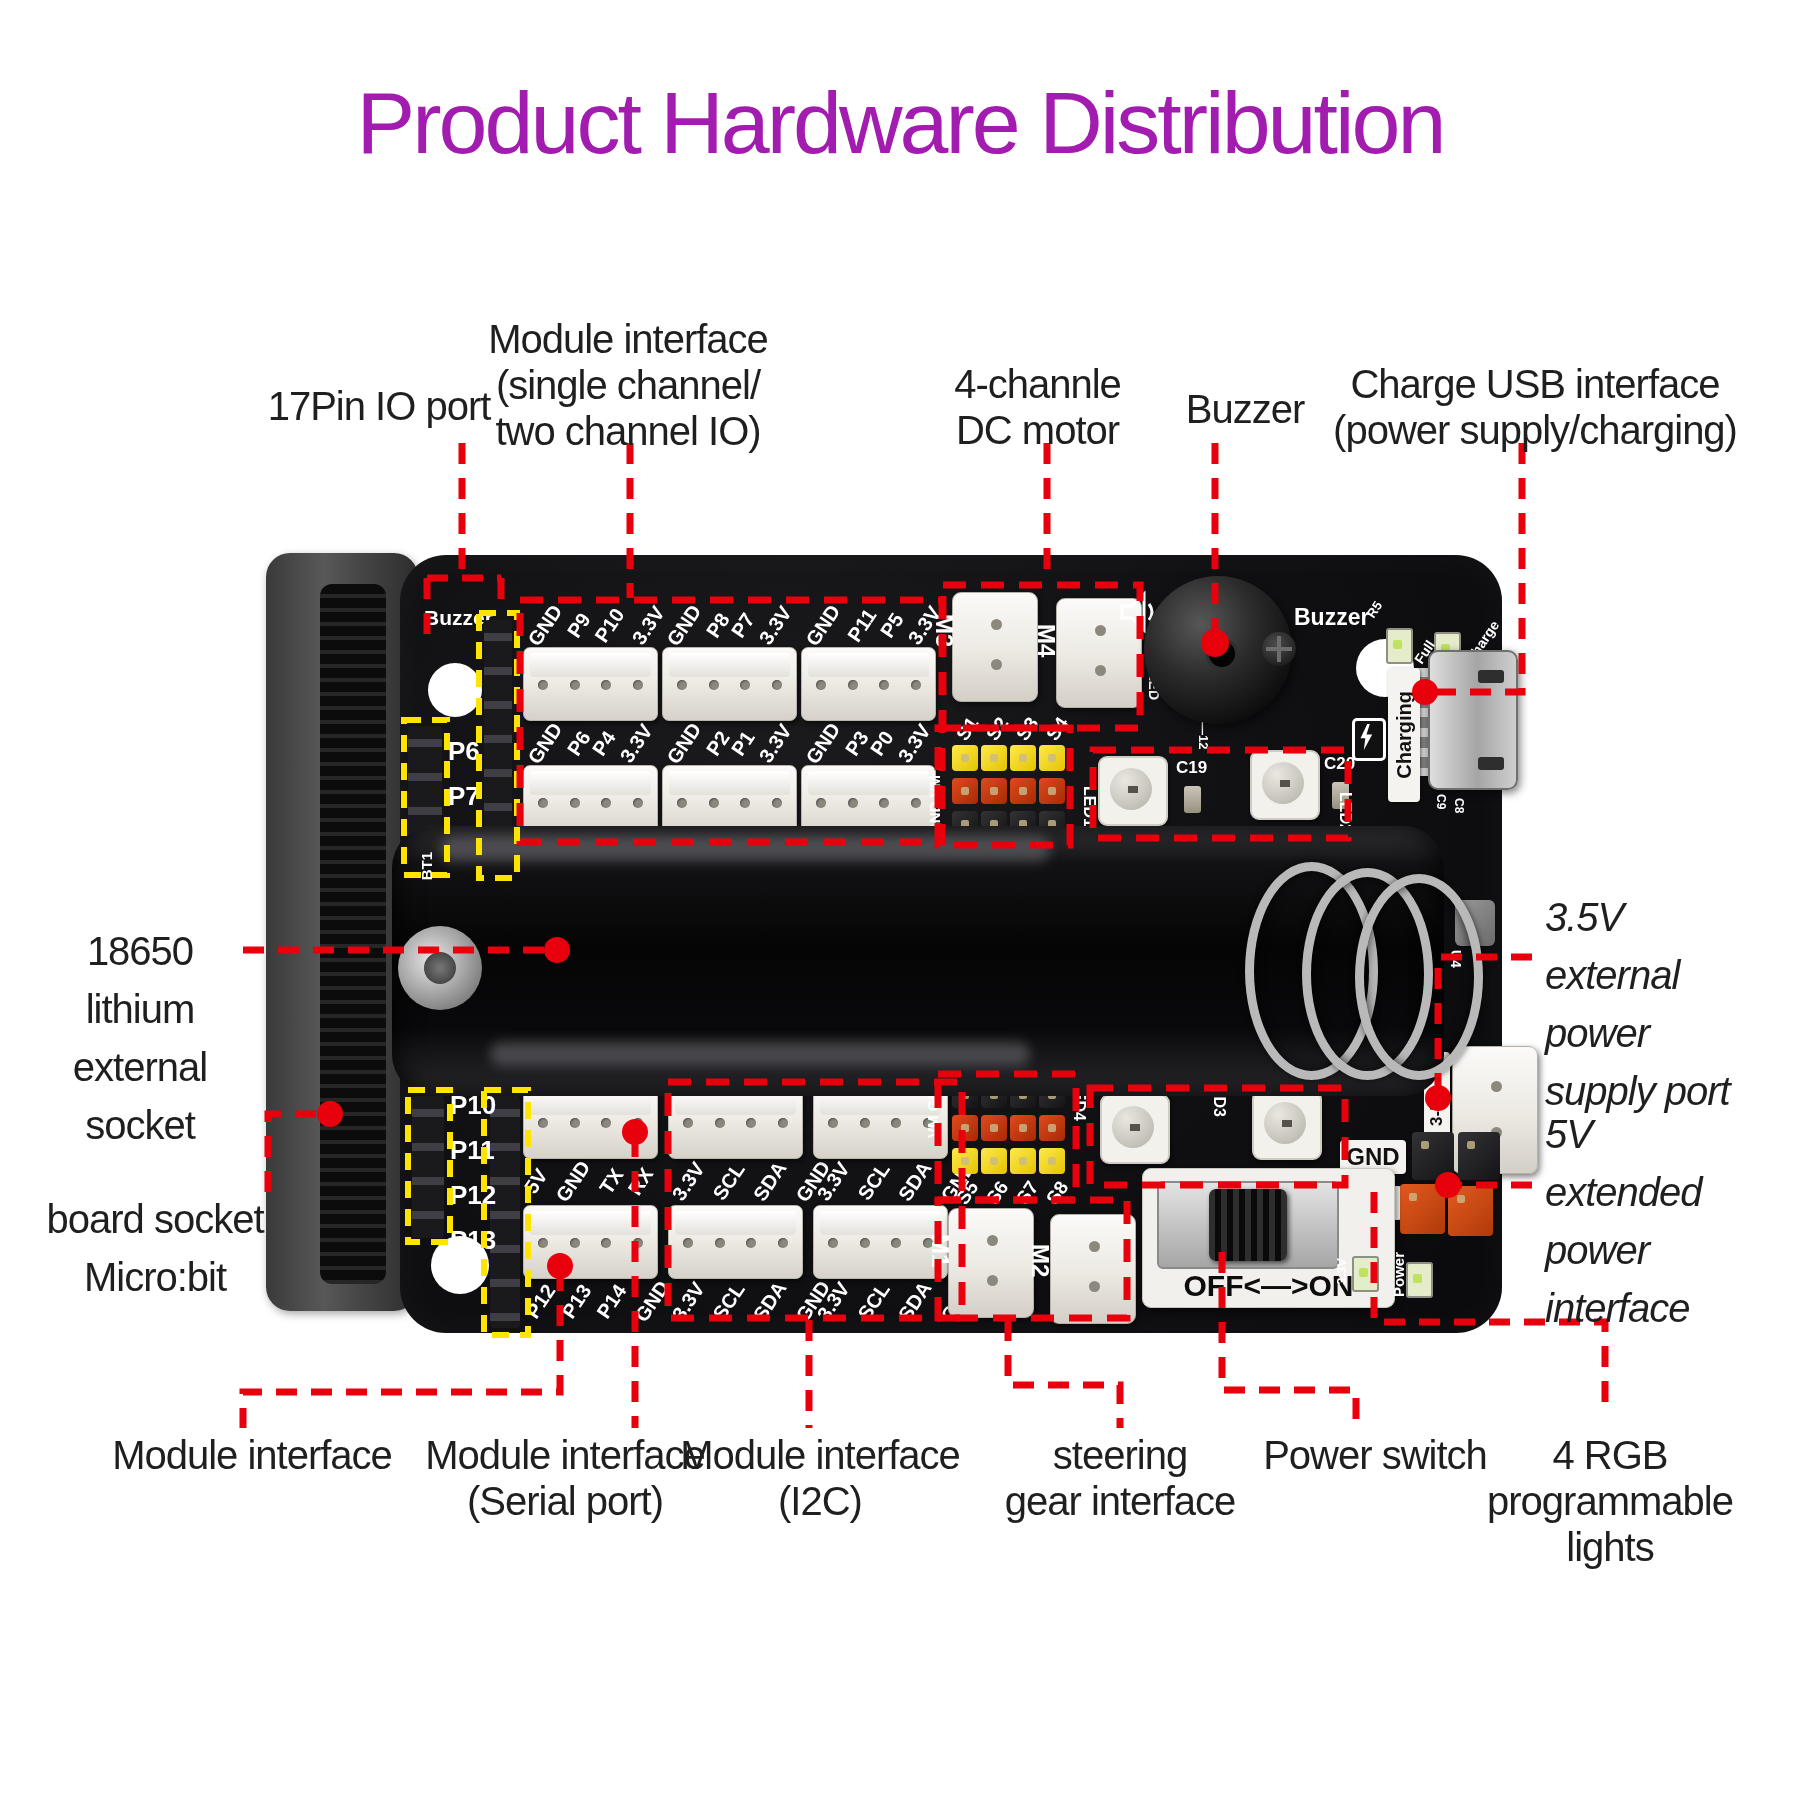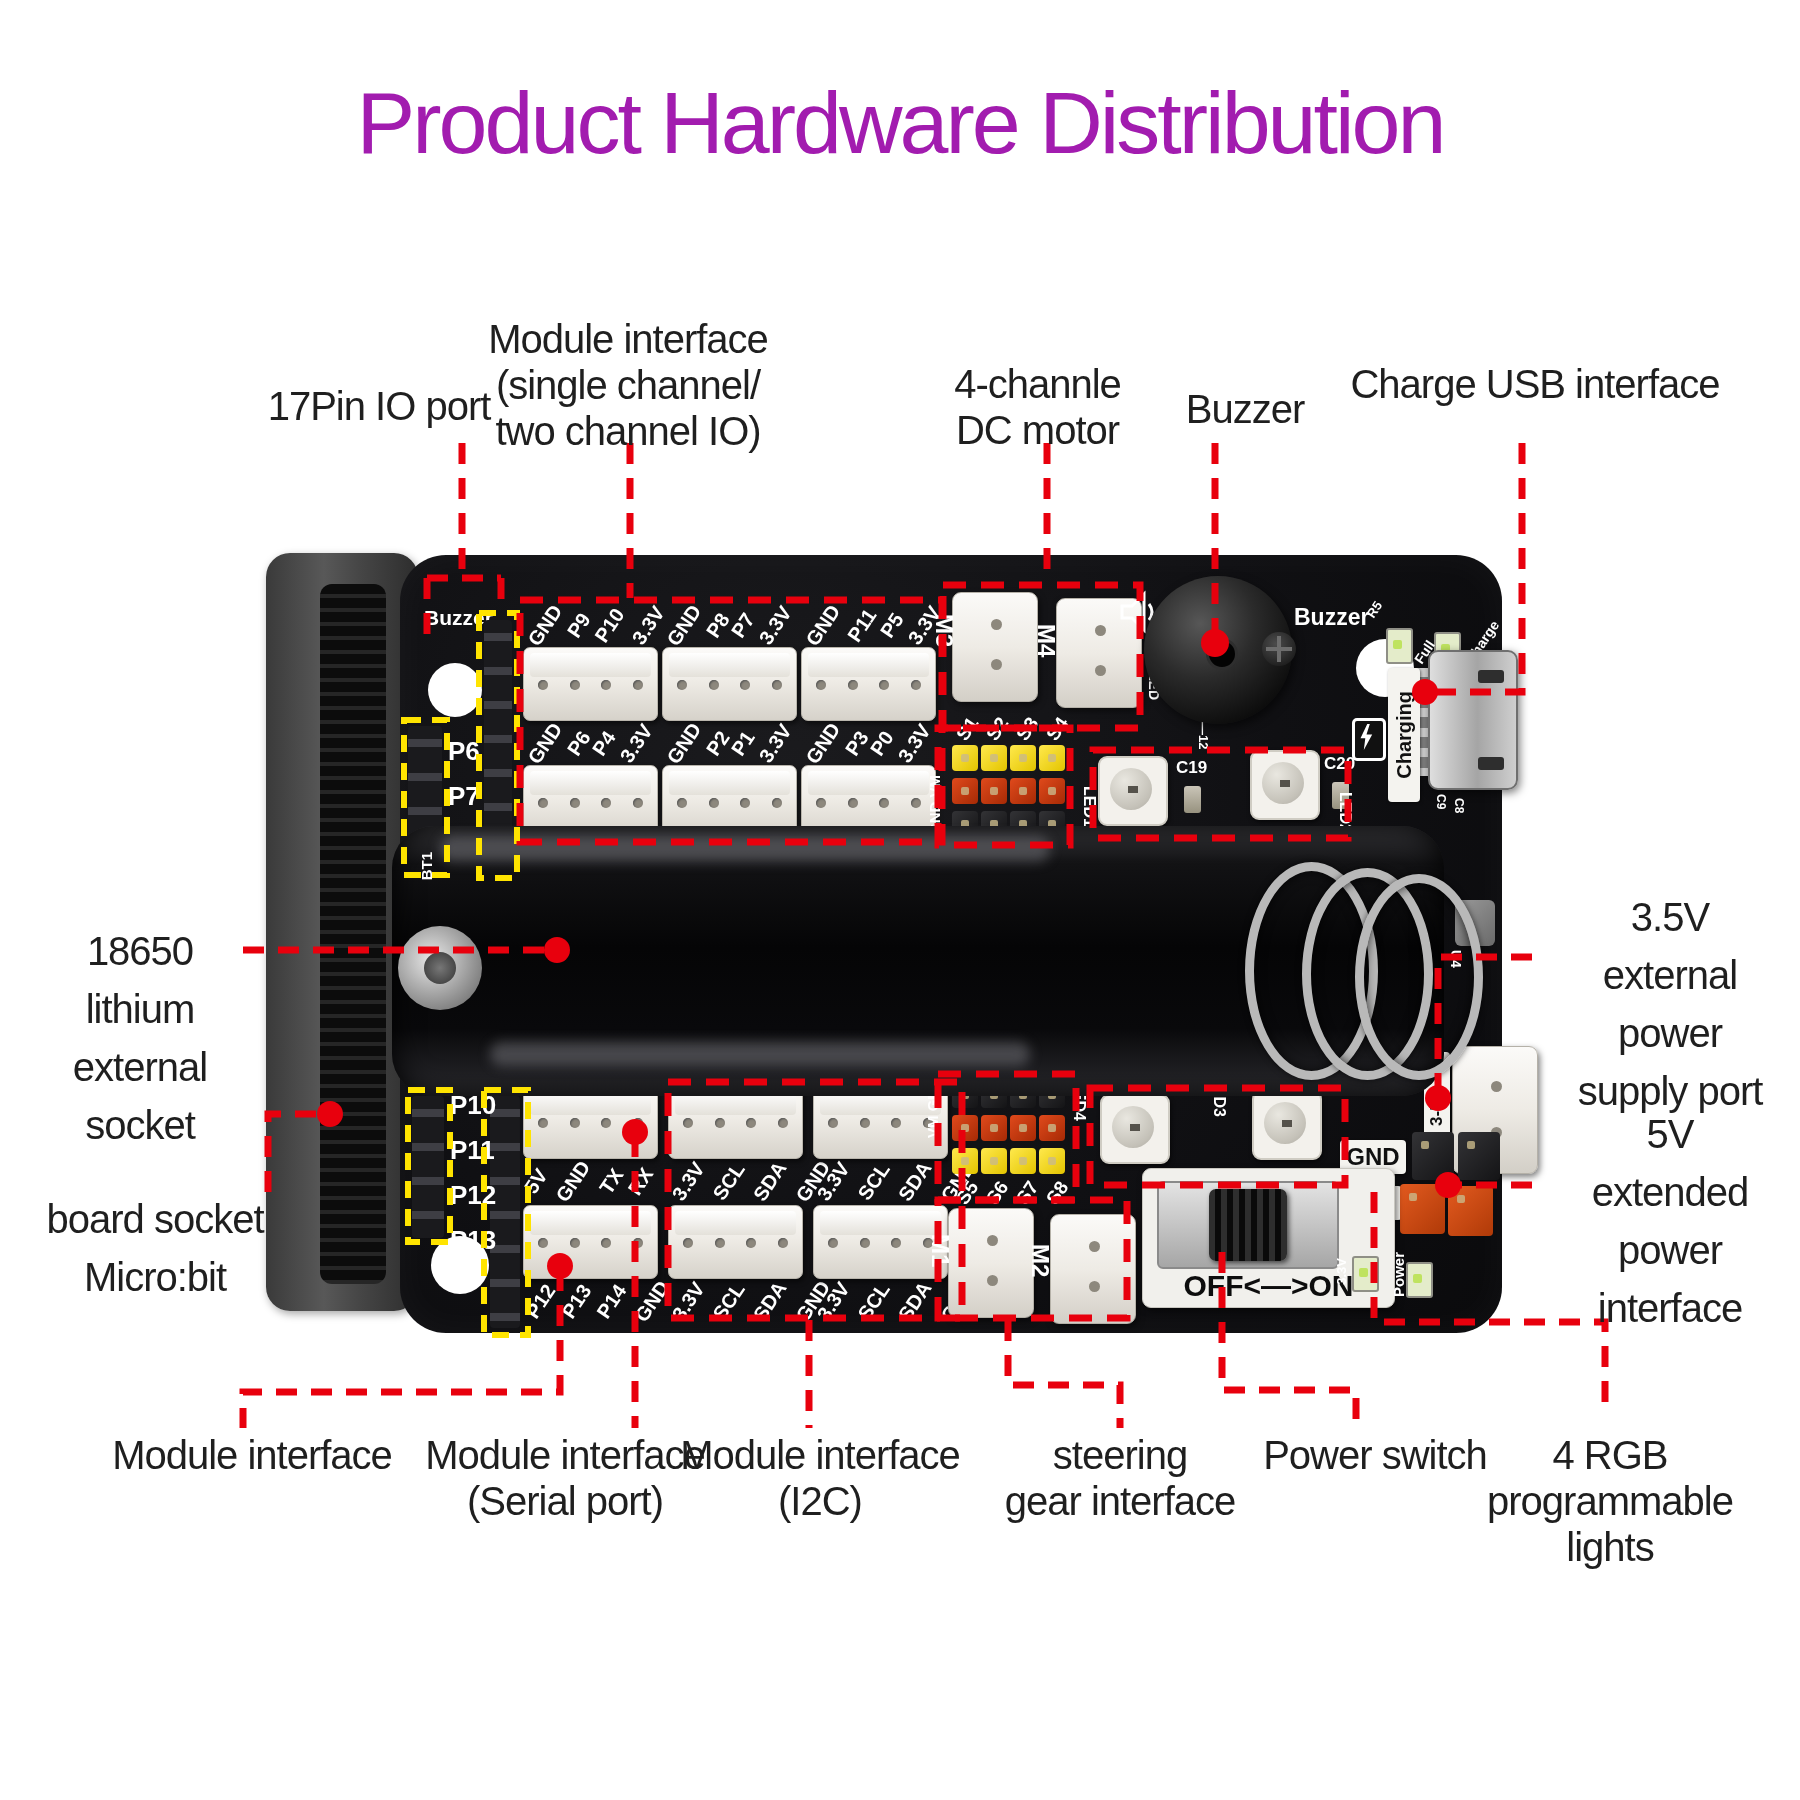--- a/index.html
+++ b/index.html
@@ -3,21 +3,21 @@
 <meta charset="utf-8">
 <style>
   html,body{margin:0;padding:0;background:#ffffff;}
   #stage{position:relative;width:1800px;height:1800px;background:#ffffff;overflow:hidden;
          font-family:"Liberation Sans",sans-serif;}
   .abs{position:absolute;}
   
   .callout{position:absolute;color:#1f1f1f;font-weight:300;font-size:40px;line-height:46px;
            letter-spacing:-1px;}
   .callout.center{text-align:center;}
-  .callout.left{text-align:center;}
+  .callout.left{text-align:left;font-style:italic;}
   .callout.wide{line-height:58px;}
   #page-title{position:absolute;left:0;top:72px;width:1800px;text-align:center;
         font-size:88px;font-weight:300;letter-spacing:-3px;color:#a21caf;}
   
   .pcb{position:absolute;left:400px;top:555px;width:1102px;height:778px;border-radius:46px;
        background:radial-gradient(circle at 35% 30%, #1b1b1e 0%, #101013 55%, #0a0a0c 100%);
        box-shadow:inset 0 0 40px rgba(255,255,255,0.04);}
   .edge-socket{position:absolute;left:266px;top:553px;width:152px;height:758px;border-radius:24px;
        background:linear-gradient(90deg,#3a3a3a 0%,#585858 38%,#474747 60%,#2d2d2d 100%);
        box-shadow:2px 3px 8px rgba(0,0,0,0.35);}
@@ -559,20 +559,21 @@
     </div>
   <div class="callout center" style="left:925px;top:361px;width:225px;">
       <div class="ln">4-channle</div>
       <div class="ln">DC motor</div>
     </div>
   <div class="callout center" style="left:1155px;top:386px;width:180px;">
       <div class="ln">Buzzer</div>
     </div>
   <div class="callout center" style="left:1330px;top:361px;width:410px;">
       <div class="ln">Charge USB interface</div>
+      <div class="ln">(power supply/charging)</div>
     </div>
   <div class="callout center wide" style="left:55px;top:922px;width:170px;">
       <div class="ln">18650</div>
       <div class="ln">lithium</div>
       <div class="ln">external</div>
       <div class="ln">socket</div>
     </div>
   <div class="callout center wide" style="left:35px;top:1190px;width:240px;">
       <div class="ln">board socket</div>
       <div class="ln">Micro:bit</div>

